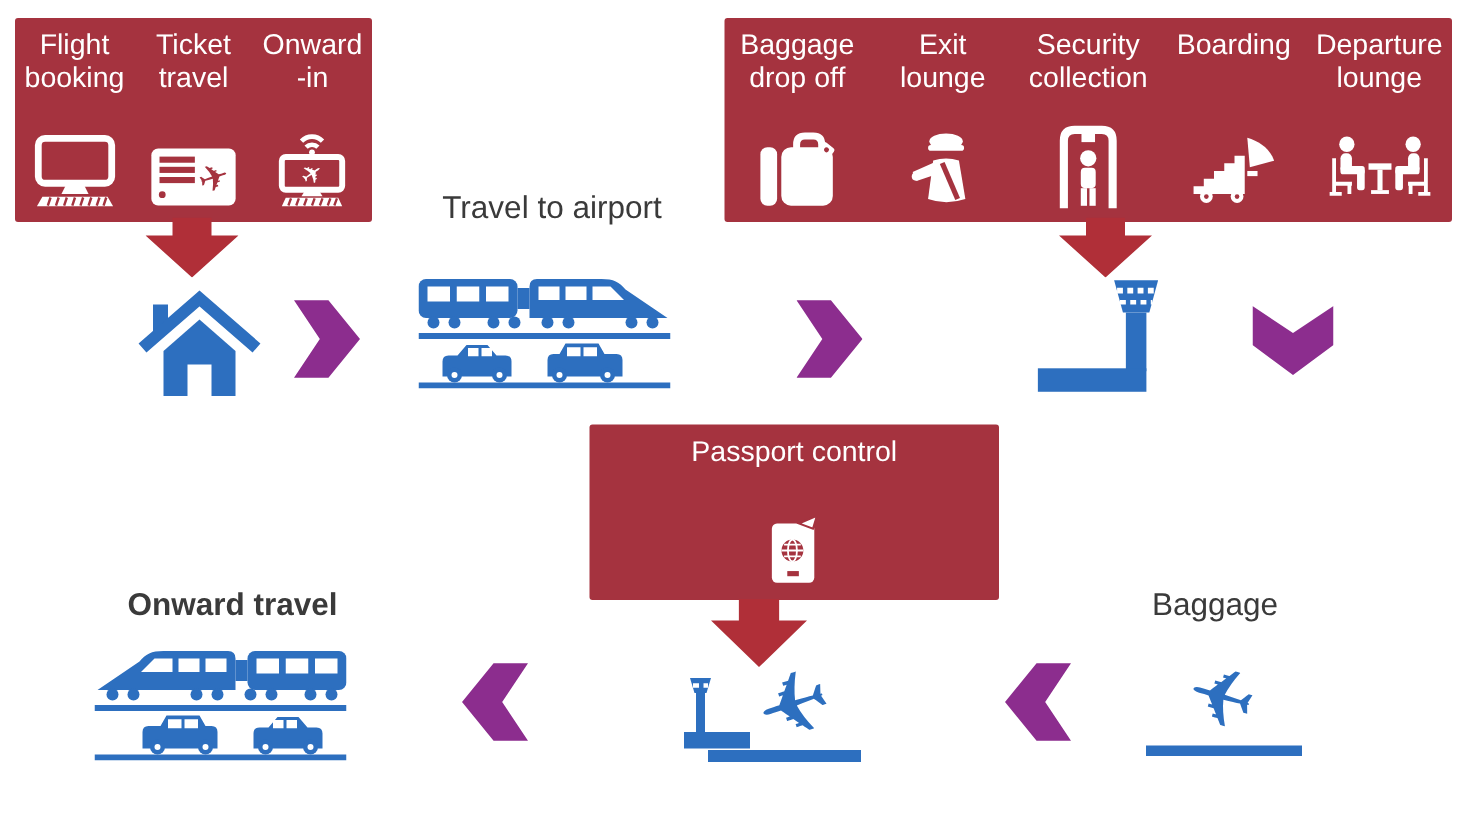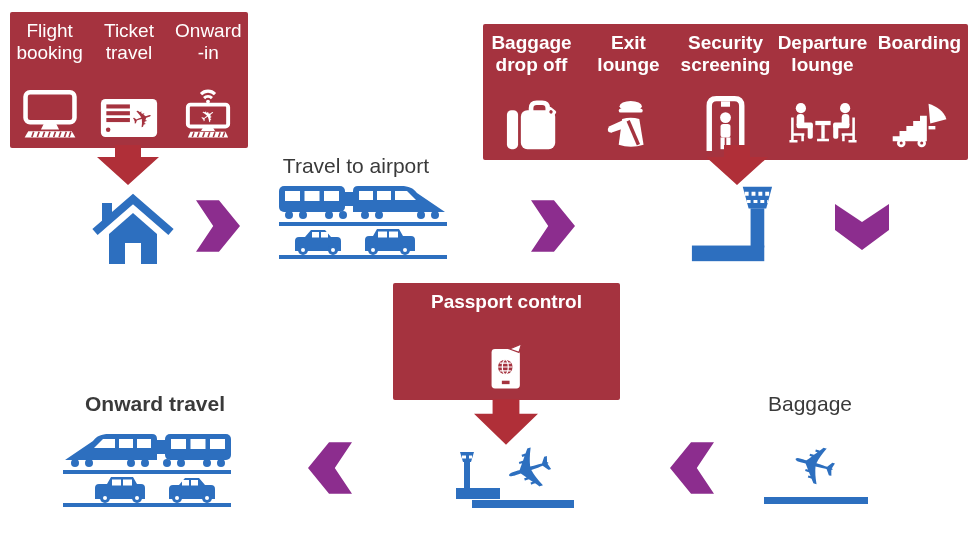--- a/index.html
+++ b/index.html
@@ -57,21 +57,21 @@
         <circle cx="32" cy="17.5" r="2.2" class="fw"></circle>
         <rect x="9" y="21" width="46" height="25" rx="3" class="sw" stroke-width="4.5"></rect>
         <text x="32" y="41" font-size="20" text-anchor="middle" class="fw plane" transform="rotate(-35 32 34)">✈</text>
         <polygon points="27,46 37,46 40,51 24,51" class="fw"></polygon>
         <polygon points="12,52 52,52 55,58.5 9,58.5" class="fw"></polygon>
         <path d="M14,58 l2,-5.5 M20,58 l2,-5.5 M26,58 l2,-5.5 M32,58 l2,-5.5 M38,58 l2,-5.5 M44,58 l2,-5.5 M49,58 l2,-5.5" class="hr"></path>
       </svg>
     </div>
   </div>
 
-  <div class="stage-box" style="left:483px;top:24px;width:485px;height:136px;font-weight:bold;">
+  <div class="stage-box" style="left:483px;top:12px;width:485px;height:136px;">
     <div class="stage-item">
       <div class="stage-label">Baggage drop off</div>
       <svg width="54" height="52" viewBox="0 0 58 56">
         <path d="M28,14 V10 Q28,4 34,4 H40 Q46,4 46,10 V14" class="sw" stroke-width="5"></path>
         <rect x="2" y="12" width="12" height="42" rx="5" class="fw"></rect>
         <rect x="17" y="12" width="37" height="42" rx="7" class="fw"></rect>
         <g transform="rotate(38 47 17)">
           <rect x="42" y="9" width="10" height="14" rx="2" class="fw"></rect>
           <circle cx="47" cy="13" r="1.8" class="fr"></circle>
         </g>
@@ -82,63 +82,63 @@
       <svg width="48" height="52" viewBox="0 0 56 60">
         <ellipse cx="30" cy="8" rx="13" ry="6" class="fw"></ellipse>
         <rect x="16" y="11" width="28" height="4.5" rx="2.2" class="fw"></rect>
         <path d="M20,23 q10,-3 20,0 l5,30 q-15,5 -29,0 z" class="fw"></path>
         <polygon points="22,24 4,32 7,39 25,33" class="fw"></polygon>
         <circle cx="6.5" cy="35.5" r="3.2" class="fw"></circle>
         <line x1="27" y1="25" x2="39" y2="53" class="srd" stroke-width="4"></line>
       </svg>
     </div>
     <div class="stage-item">
-      <div class="stage-label">Security screening</div>
+      <div class="stage-label">Security collection</div>
       <svg width="41" height="56" viewBox="0 0 44 62">
         <path d="M4,62 L4,12 Q4,4 12,4 L32,4 Q40,4 40,12 L40,62" class="sw" stroke-width="6"></path>
         <rect x="17" y="7" width="10" height="6" class="fw"></rect>
         <circle cx="22" cy="25" r="6" class="fw"></circle>
         <rect x="16.5" y="32" width="11" height="15" rx="3" class="fw"></rect>
         <rect x="16.5" y="47" width="4.6" height="13" class="fw"></rect>
         <rect x="22.9" y="47" width="4.6" height="13" class="fw"></rect>
+      </svg>
+    </div>
+    <div class="stage-item">
+      <div class="stage-label">Boarding</div>
+      <svg width="58" height="50" viewBox="0 0 68 56">
+        <path d="M2,46 L2,40 L10,40 L10,34 L18,34 L18,28 L26,28 L26,22 L34,22 L34,16 L42,16 L42,46 Z" class="fw"></path>
+        <circle cx="12" cy="48" r="5" class="fw"></circle>
+          <circle cx="12" cy="48" r="1.8" class="fr"></circle>
+        <circle cx="36" cy="48" r="5" class="fw"></circle>
+          <circle cx="36" cy="48" r="1.8" class="fr"></circle>
+        <path d="M44,2 C54,5 62,11 65,20 L46,25 Z" class="fw"></path>
+        <rect x="44" y="28" width="8" height="4" class="fw"></rect>
       </svg>
     </div>
     <div class="stage-item">
       <div class="stage-label">Departure lounge</div>
       <svg width="68" height="50" viewBox="0 0 80 58">
         <circle cx="14" cy="8" r="6" class="fw"></circle>
         <rect x="9" y="15" width="9" height="16" rx="4" class="fw"></rect>
         <rect x="9" y="25" width="19" height="6.5" rx="2" class="fw"></rect>
         <rect x="22" y="27" width="6" height="17" rx="2" class="fw"></rect>
         <path d="M4,19 V47 M0.5,47 H10 M4,39 H18 M16,39 V47" class="sw" stroke-width="3"></path>
         <rect x="31" y="23" width="18" height="5" class="fw"></rect>
         <rect x="38" y="28" width="4" height="16" class="fw"></rect>
         <rect x="33" y="44" width="14" height="3" class="fw"></rect>
         <circle cx="66" cy="8" r="6" class="fw"></circle>
         <rect x="62" y="15" width="9" height="16" rx="4" class="fw"></rect>
         <rect x="52" y="25" width="19" height="6.5" rx="2" class="fw"></rect>
         <rect x="52" y="27" width="6" height="17" rx="2" class="fw"></rect>
         <path d="M76,19 V47 M70,47 H79.5 M62,39 H76 M64,39 V47" class="sw" stroke-width="3"></path>
       </svg>
     </div>
-    <div class="stage-item">
-      <div class="stage-label">Boarding</div>
-      <svg width="58" height="50" viewBox="0 0 68 56">
-        <path d="M2,46 L2,40 L10,40 L10,34 L18,34 L18,28 L26,28 L26,22 L34,22 L34,16 L42,16 L42,46 Z" class="fw"></path>
-        <circle cx="12" cy="48" r="5" class="fw"></circle>
-          <circle cx="12" cy="48" r="1.8" class="fr"></circle>
-        <circle cx="36" cy="48" r="5" class="fw"></circle>
-          <circle cx="36" cy="48" r="1.8" class="fr"></circle>
-        <path d="M44,2 C54,5 62,11 65,20 L46,25 Z" class="fw"></path>
-        <rect x="44" y="28" width="8" height="4" class="fw"></rect>
-      </svg>
-    </div>
   </div>
 
-  <div class="stage-box" style="left:393px;top:283px;width:227px;height:117px;font-weight:bold;">
+  <div class="stage-box" style="left:393px;top:283px;width:273px;height:117px;">
     <div class="stage-item">
       <div class="stage-label">Passport control</div>
       <svg width="36" height="48" viewBox="0 0 42 56">
         <rect x="3" y="7" width="33" height="46" rx="4" class="fw"></rect>
         <polygon points="24,7 38,1 35,11" class="fw" stroke-width="1.5" style="stroke:var(--red-box)"></polygon>
         <circle cx="19" cy="28" r="8.5" class="fr"></circle>
         <ellipse cx="19" cy="28" rx="3.5" ry="8.5" class="sw" stroke-width="1.4"></ellipse>
         <path d="M10.5,28 H27.5 M12.5,23.5 H25.5 M12.5,32.5 H25.5" class="sw" stroke-width="1.4"></path>
         <rect x="15" y="44" width="9" height="4" class="fr"></rect>
       </svg>
@@ -159,21 +159,21 @@
     <rect x="10" y="17" width="10" height="18" class="fb"></rect>
     <path d="M3,46 L41,13 L79,46" class="sb" stroke-width="8"></path>
     <polygon points="17,48 41,27 65,48 65,78 17,78" class="fb"></polygon>
     <rect x="33" y="57" width="16" height="21" fill="#fff"></rect>
   </svg>
 
   <svg class="abs" style="left:196px;top:199px;" width="44" height="54" viewBox="0 0 46 54">
     <polygon points="0,0 24,0 46,27 24,54 0,54 18,27" class="fp"></polygon>
   </svg>
 
-  <div class="flow-label" style="left:256px;top:127px;width:200px;margin-top:27px;">Travel to airport</div>
+  <div class="flow-label" style="left:268px;top:127px;width:200px;">Travel to airport</div>
 
   <svg class="abs" style="left:279px;top:183px;" width="168" height="76" viewBox="0 0 168 76">
     <rect x="0" y="3" width="66" height="26" rx="5" class="fb"></rect>
     <rect x="6" y="8" width="15" height="10" fill="#fff"></rect>
     <rect x="25.5" y="8" width="15" height="10" fill="#fff"></rect>
     <rect x="45" y="8" width="15" height="10" fill="#fff"></rect>
     <rect x="66" y="9" width="8" height="14" class="fb"></rect>
     <path d="M74,29 L74,8 Q74,3 79,3 L122,3 C130,3 134,5 138,10 L166,29 Z" class="fb"></path>
     <rect x="80" y="8" width="14" height="9" fill="#fff"></rect>
     <rect x="98" y="8" width="14" height="9" fill="#fff"></rect>

